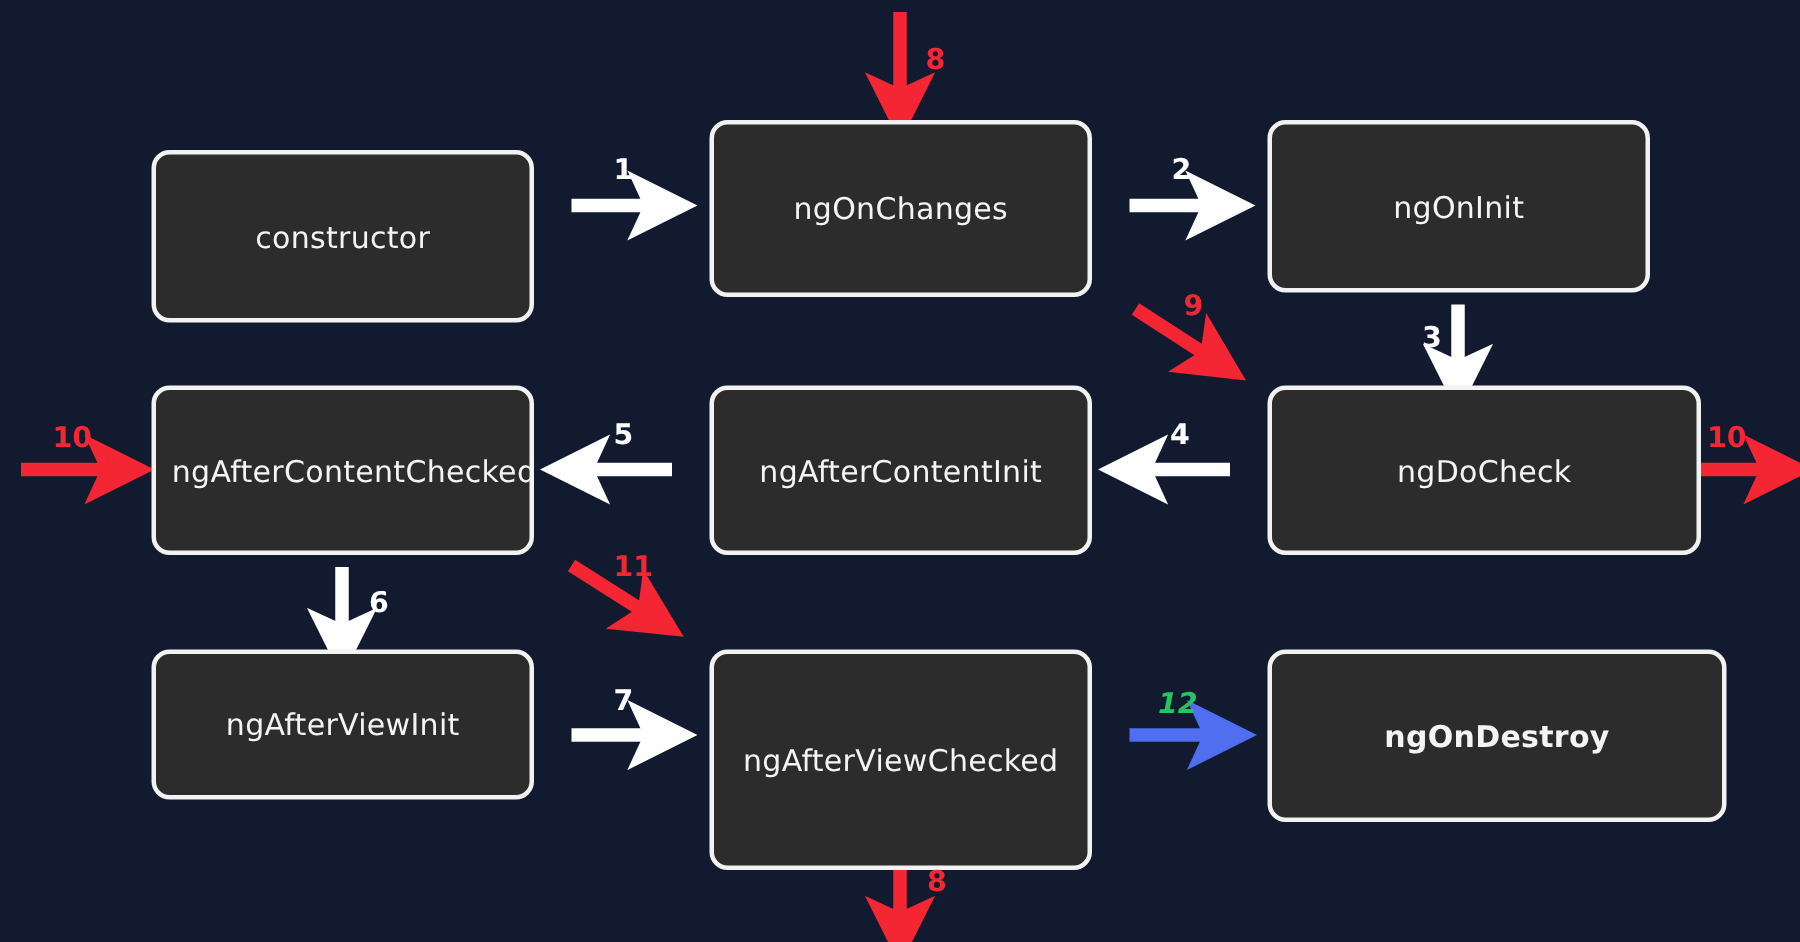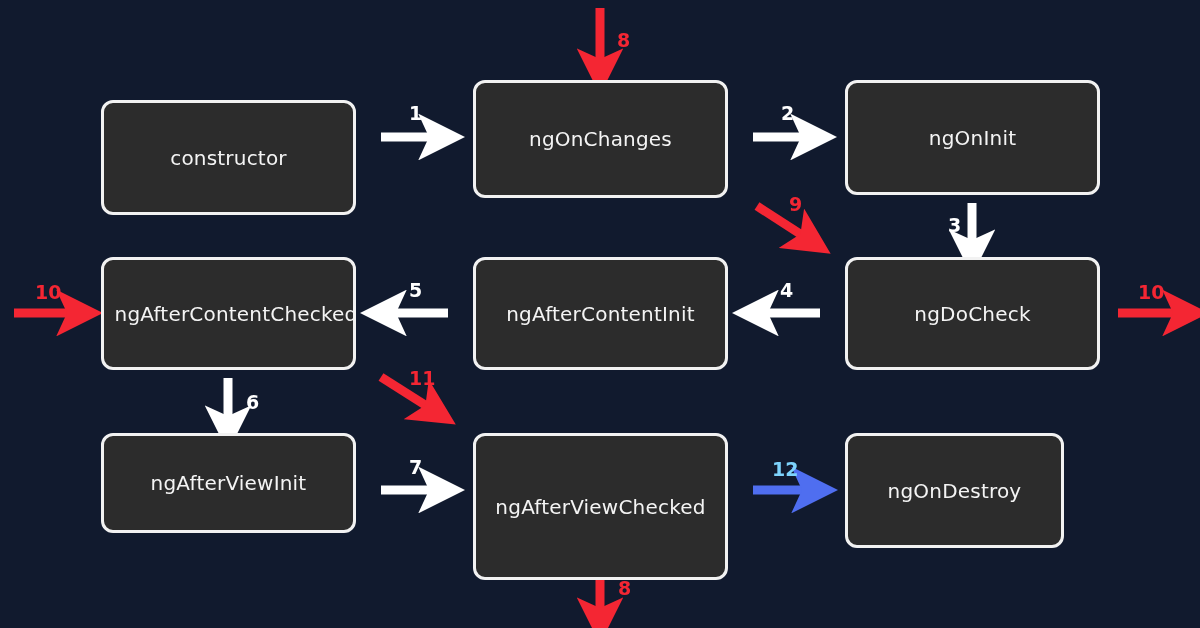--- a/index.html
+++ b/index.html
@@ -27,36 +27,36 @@
     letter-spacing:.2px;
     white-space:nowrap;
   }
 
   
   .n-constructor        {left:101px; top:80px;  width:255px; height:115px;margin-top:20px;}
   .n-ngonchanges        {left:473px; top:80px;  width:255px; height:118px;}
   .n-ngoninit           {left:845px; top:80px;  width:255px; height:115px;}
   .n-ngaftercontentchecked{left:101px;top:257px;width:255px; height:113px;padding-left:15px;}
   .n-ngaftercontentinit {left:473px; top:257px; width:255px; height:113px;text-align:right;}
-  .n-ngdocheck          {left:845px; top:257px; width:255px; height:113px;}
+  .n-ngdocheck          {left:845px; top:257px; width:289px; height:113px;}
   .n-ngafterviewinit    {left:101px; top:433px; width:255px; height:100px;}
   .n-ngafterviewchecked {left:473px; top:433px; width:255px; height:147px;}
-  .n-ngondestroy        {left:845px; top:433px; width:219px; height:115px;}
+  .n-ngondestroy        {left:845px; top:433px; width:306px; height:115px;font-weight:bold;}
 
   .arrow-label{
     position:absolute;
     font-size:19px;
     font-weight:bold;
     font-family:"DejaVu Sans","Liberation Sans",sans-serif;
     line-height:1;
     white-space:nowrap;
   }
   .lbl-white{color:#ffffff;}
   .lbl-red{color:#f42633;}
-  .lbl-blue{color:#7dd3fc;}
+  .lbl-blue{color:#22c55e;font-style:italic;}
 </style>
 </head>
 <body>
 
 <svg id="canvas" viewBox="0 0 1200 628" xmlns="http://www.w3.org/2000/svg">
   <defs>
     <marker id="ah-white" markerWidth="5.2" markerHeight="5.2" refX="2.2" refY="2.6" orient="auto" markerUnits="strokeWidth">
       <path d="M0,0 L5.2,2.6 L0,5.2 L1.2,2.6 Z" fill="#ffffff"></path>
     </marker>
     <marker id="ah-red" markerWidth="5.2" markerHeight="5.2" refX="2.2" refY="2.6" orient="auto" markerUnits="strokeWidth">

